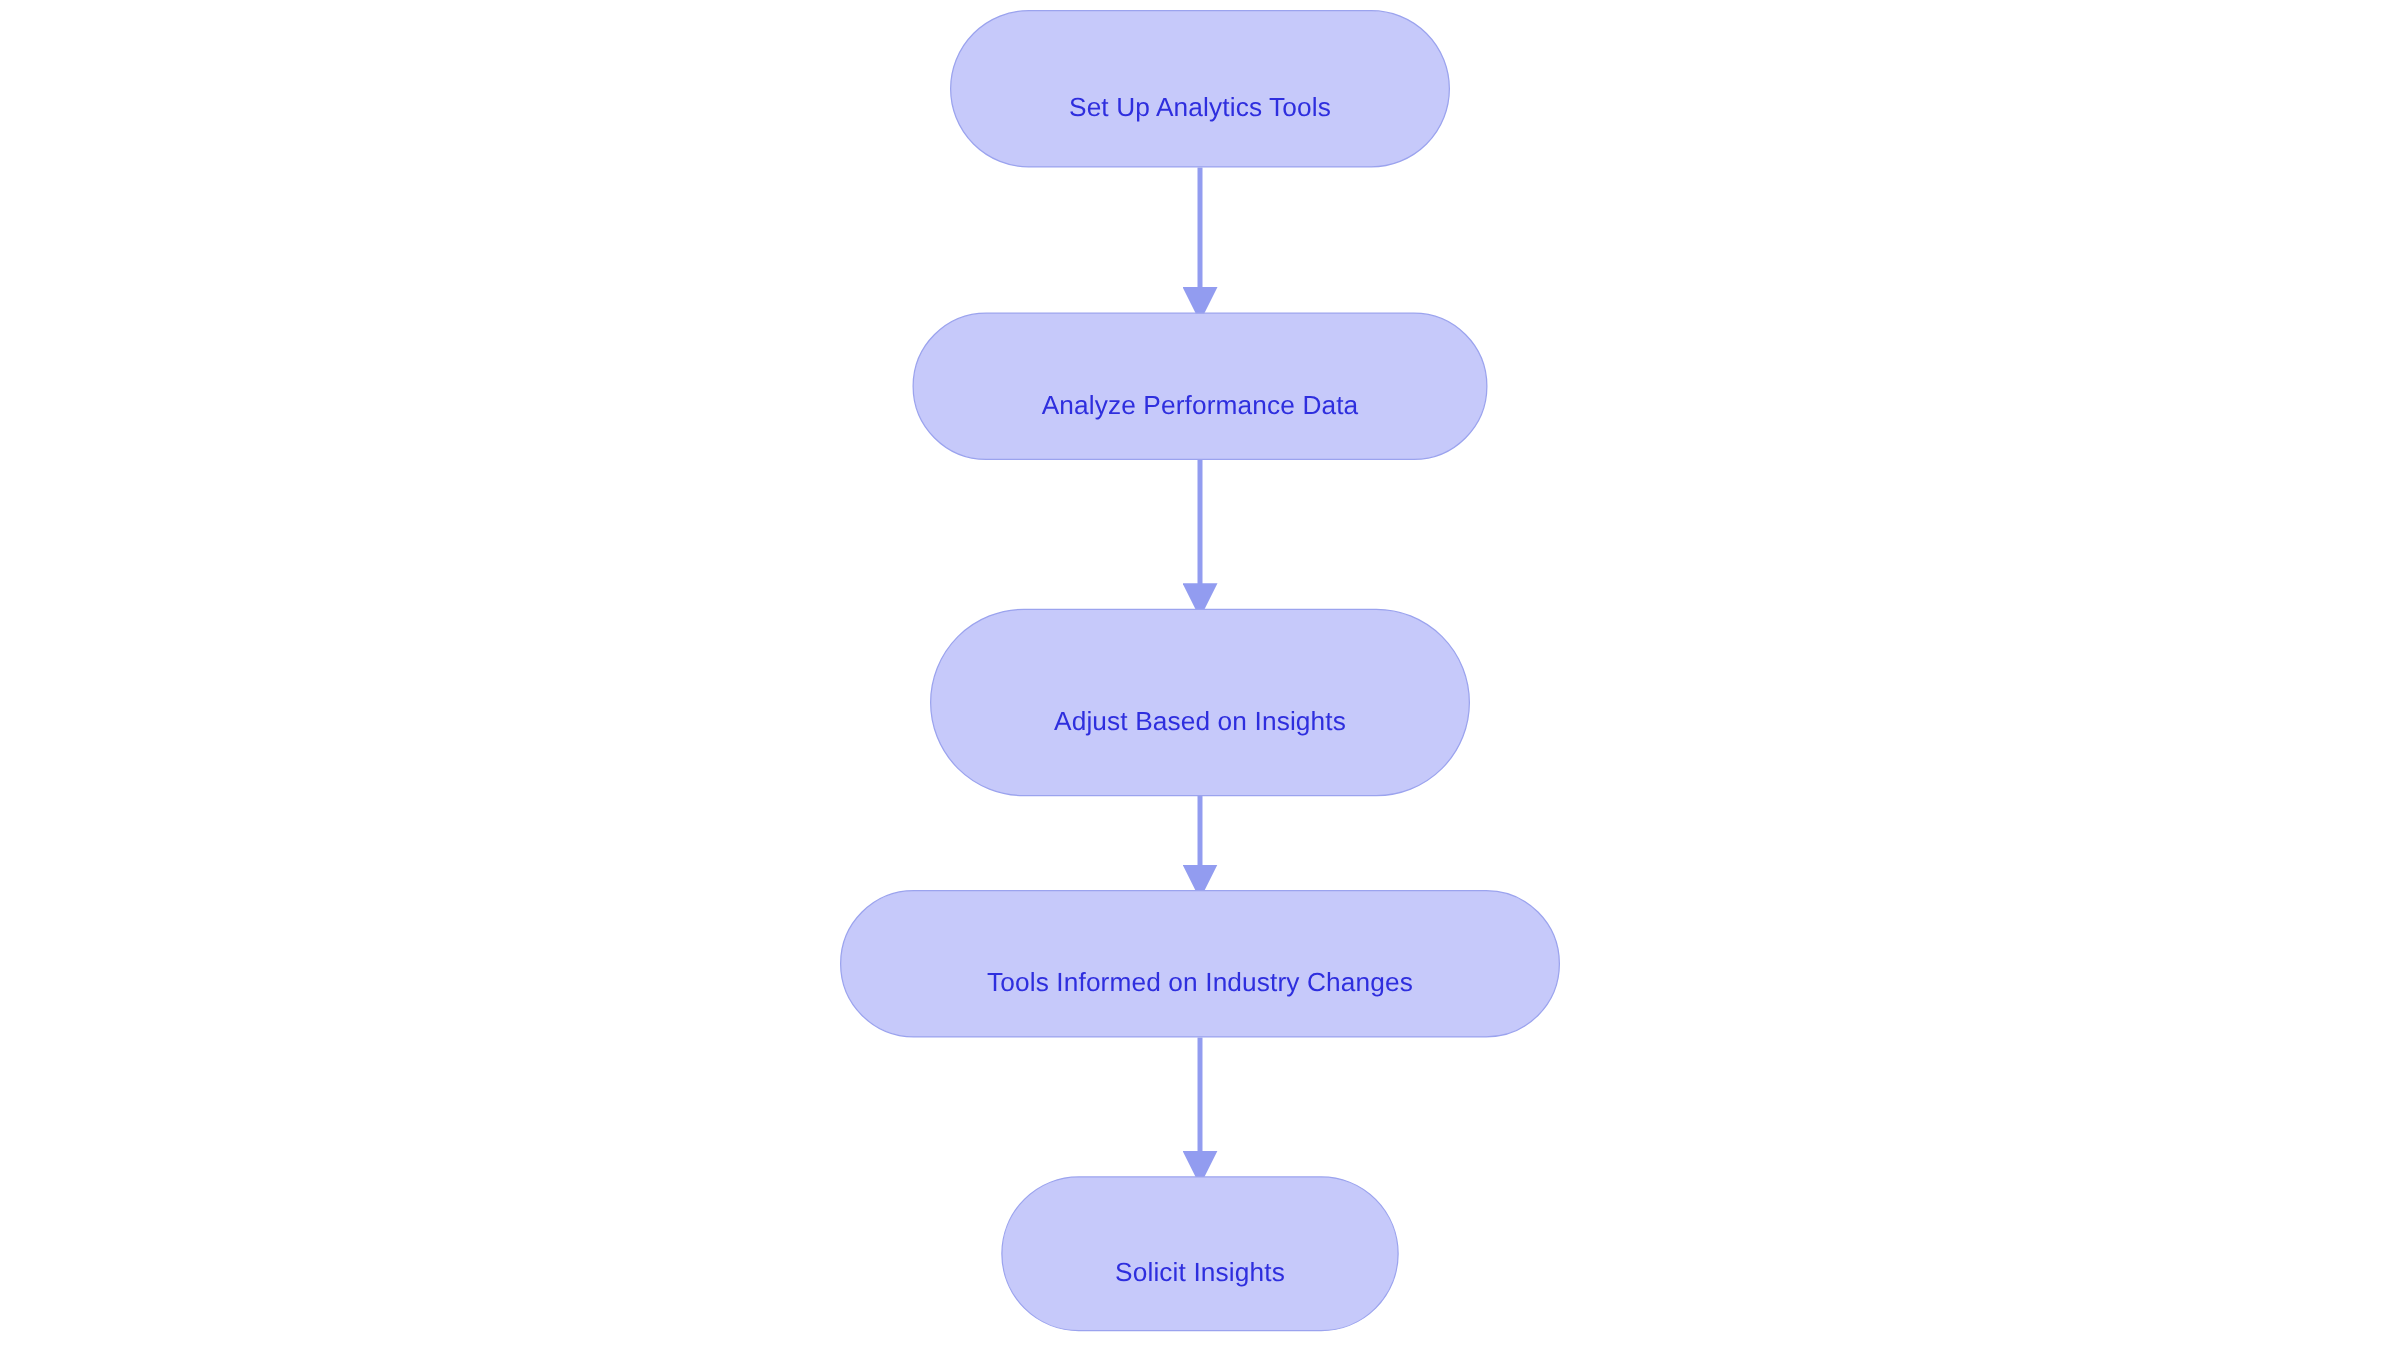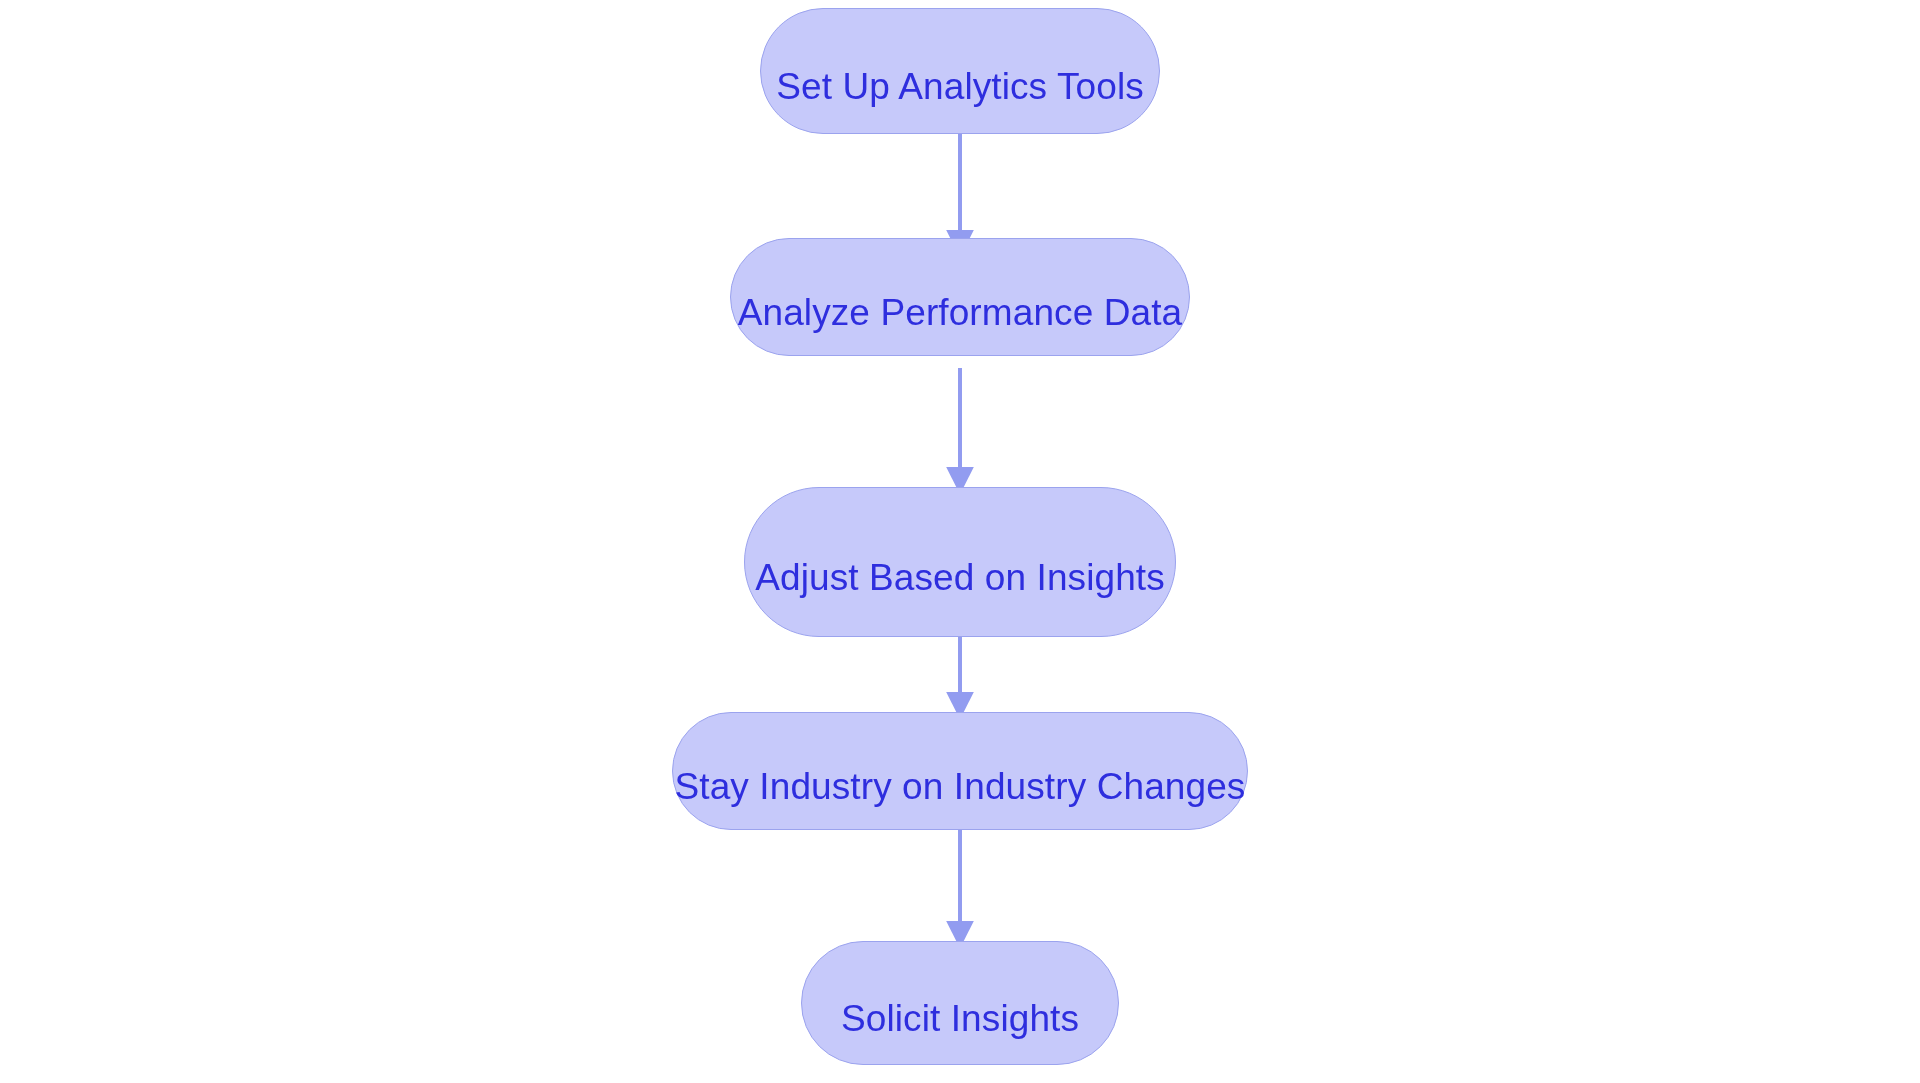--- a/index.html
+++ b/index.html
@@ -41,21 +41,21 @@
     align-items: center;
     justify-content: center;
     background: #c6c9fa;
     border: 1.6px solid #9ba3ee;
     border-radius: 9999px;
     transform: translateX(-50%);
   }
   .flow-node-label {
     color: #2e2ede;
     font-family: "Liberation Sans", "DejaVu Sans", sans-serif;
-    font-size: 37px;
+    font-size: 21px;
     font-weight: 400;
     line-height: 1;
     letter-spacing: 0.1px;
     white-space: nowrap;
     margin-top: 31px;
   }
 </style>
 </head>
 <body>
 
@@ -80,30 +80,30 @@
       <line x1="960" y1="830" x2="960" y2="931" stroke="#929cf0" stroke-width="4" marker-end="url(#arrowhead)"></line>
     </g>
   </svg>
 
   <div id="node-layer">
 
     <div class="flow-node" style="left:960px; top:8px; width:400px; height:126px;">
       <span class="flow-node-label">Set Up Analytics Tools</span>
     </div>
 
-    <div class="flow-node" style="left:960px; top:238px; width:460px; height:118px;">
+    <div class="flow-node" style="left:960px; top:250px; width:460px; height:118px;">
       <span class="flow-node-label">Analyze Performance Data</span>
     </div>
 
     <div class="flow-node" style="left:960px; top:487px; width:432px; height:150px;">
       <span class="flow-node-label">Adjust Based on Insights</span>
     </div>
 
     <div class="flow-node" style="left:960px; top:712px; width:576px; height:118px;">
-      <span class="flow-node-label">Stay Industry on Industry Changes</span>
+      <span class="flow-node-label">Tools Informed on Industry Changes</span>
     </div>
 
     <div class="flow-node" style="left:960px; top:941px; width:318px; height:124px;">
       <span class="flow-node-label">Solicit Insights</span>
     </div>
 
   </div>
 </div>
 
 </body></html>

